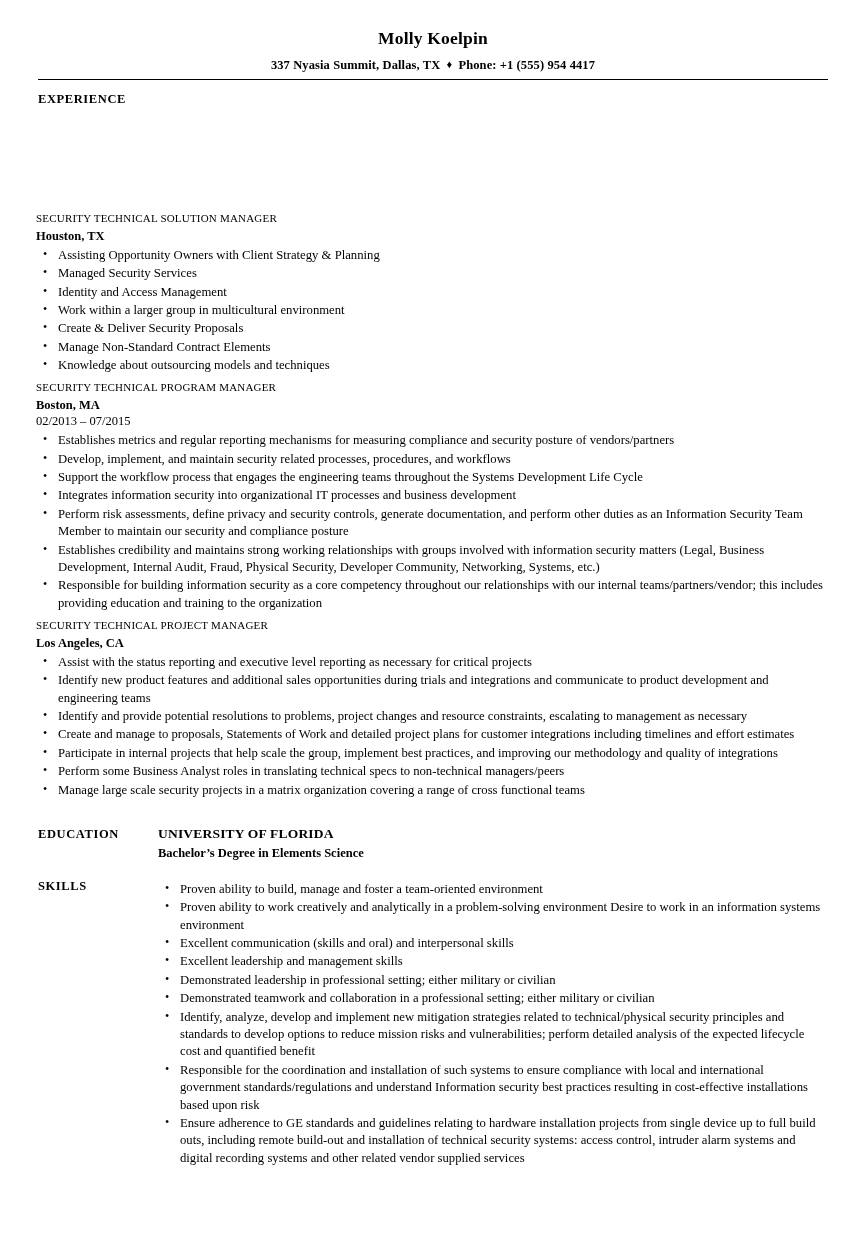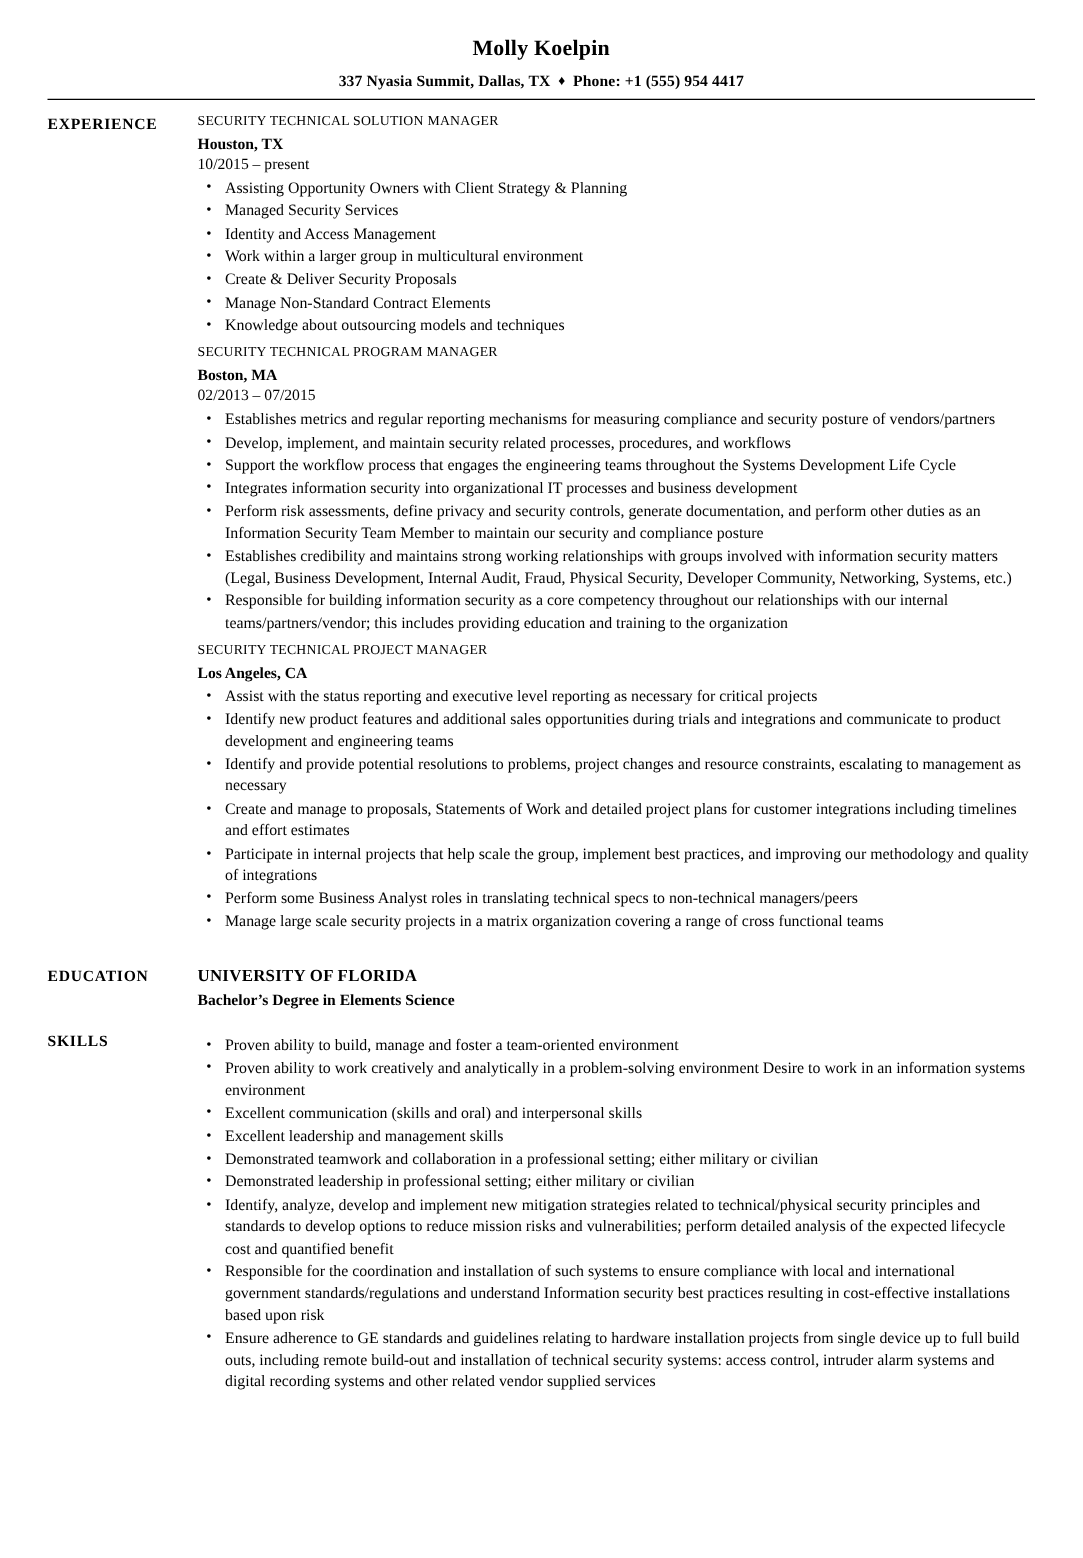--- a/index.html
+++ b/index.html
@@ -49,21 +49,21 @@
     height: 0;
   }
   .body-wrap {
     padding: 0 40px 0 36px;
   }
   .section {
     display: flex;
     align-items: flex-start;
     margin-top: 10px;
   }
-  .section.first { margin-top: 11px; }
+  .section.first { margin-top: 11px; flex-direction: column; }
   .sec-label {
     width: 120px;
     flex: 0 0 120px;
     font-size: 12.5px;
     font-weight: bold;
     letter-spacing: 0.6px;
     padding-top: 1px;
     text-align: left;
     padding-left: 2px;
   }
@@ -141,21 +141,20 @@
 
   <div class="body-wrap">
 
     <div class="section first">
       <div class="sec-label">EXPERIENCE</div>
       <div class="sec-content">
 
         <div class="job-block">
           <div class="job-title">SECURITY TECHNICAL SOLUTION MANAGER</div>
           <div class="job-loc">Houston, TX</div>
-          <div class="job-dates">10/2015 – present</div>
           <ul class="bullets">
             <li>Assisting Opportunity Owners with Client Strategy &amp; Planning</li>
             <li>Managed Security Services</li>
             <li>Identity and Access Management</li>
             <li>Work within a larger group in multicultural environment</li>
             <li>Create &amp; Deliver Security Proposals</li>
             <li>Manage Non-Standard Contract Elements</li>
             <li>Knowledge about outsourcing models and techniques</li>
           </ul>
         </div>
@@ -201,22 +200,22 @@
     </div>
 
     <div class="section skills-section">
       <div class="sec-label">SKILLS</div>
       <div class="sec-content">
         <ul class="bullets">
           <li>Proven ability to build, manage and foster a team-oriented environment</li>
           <li>Proven ability to work creatively and analytically in a problem-solving environment Desire to work in an information systems environment</li>
           <li>Excellent communication (skills and oral) and interpersonal skills</li>
           <li>Excellent leadership and management skills</li>
+          <li>Demonstrated leadership in professional setting; either military or civilian</li>
           <li>Demonstrated teamwork and collaboration in a professional setting; either military or civilian</li>
-          <li>Demonstrated leadership in professional setting; either military or civilian</li>
           <li>Identify, analyze, develop and implement new mitigation strategies related to technical/physical security principles and standards to develop options to reduce mission risks and vulnerabilities; perform detailed analysis of the expected lifecycle cost and quantified benefit</li>
           <li>Responsible for the coordination and installation of such systems to ensure compliance with local and international government standards/regulations and understand Information security best practices resulting in cost-effective installations based upon risk</li>
           <li>Ensure adherence to GE standards and guidelines relating to hardware installation projects from single device up to full build outs, including remote build-out and installation of technical security systems: access control, intruder alarm systems and digital recording systems and other related vendor supplied services</li>
         </ul>
       </div>
     </div>
 
   </div>
 </div>
 

